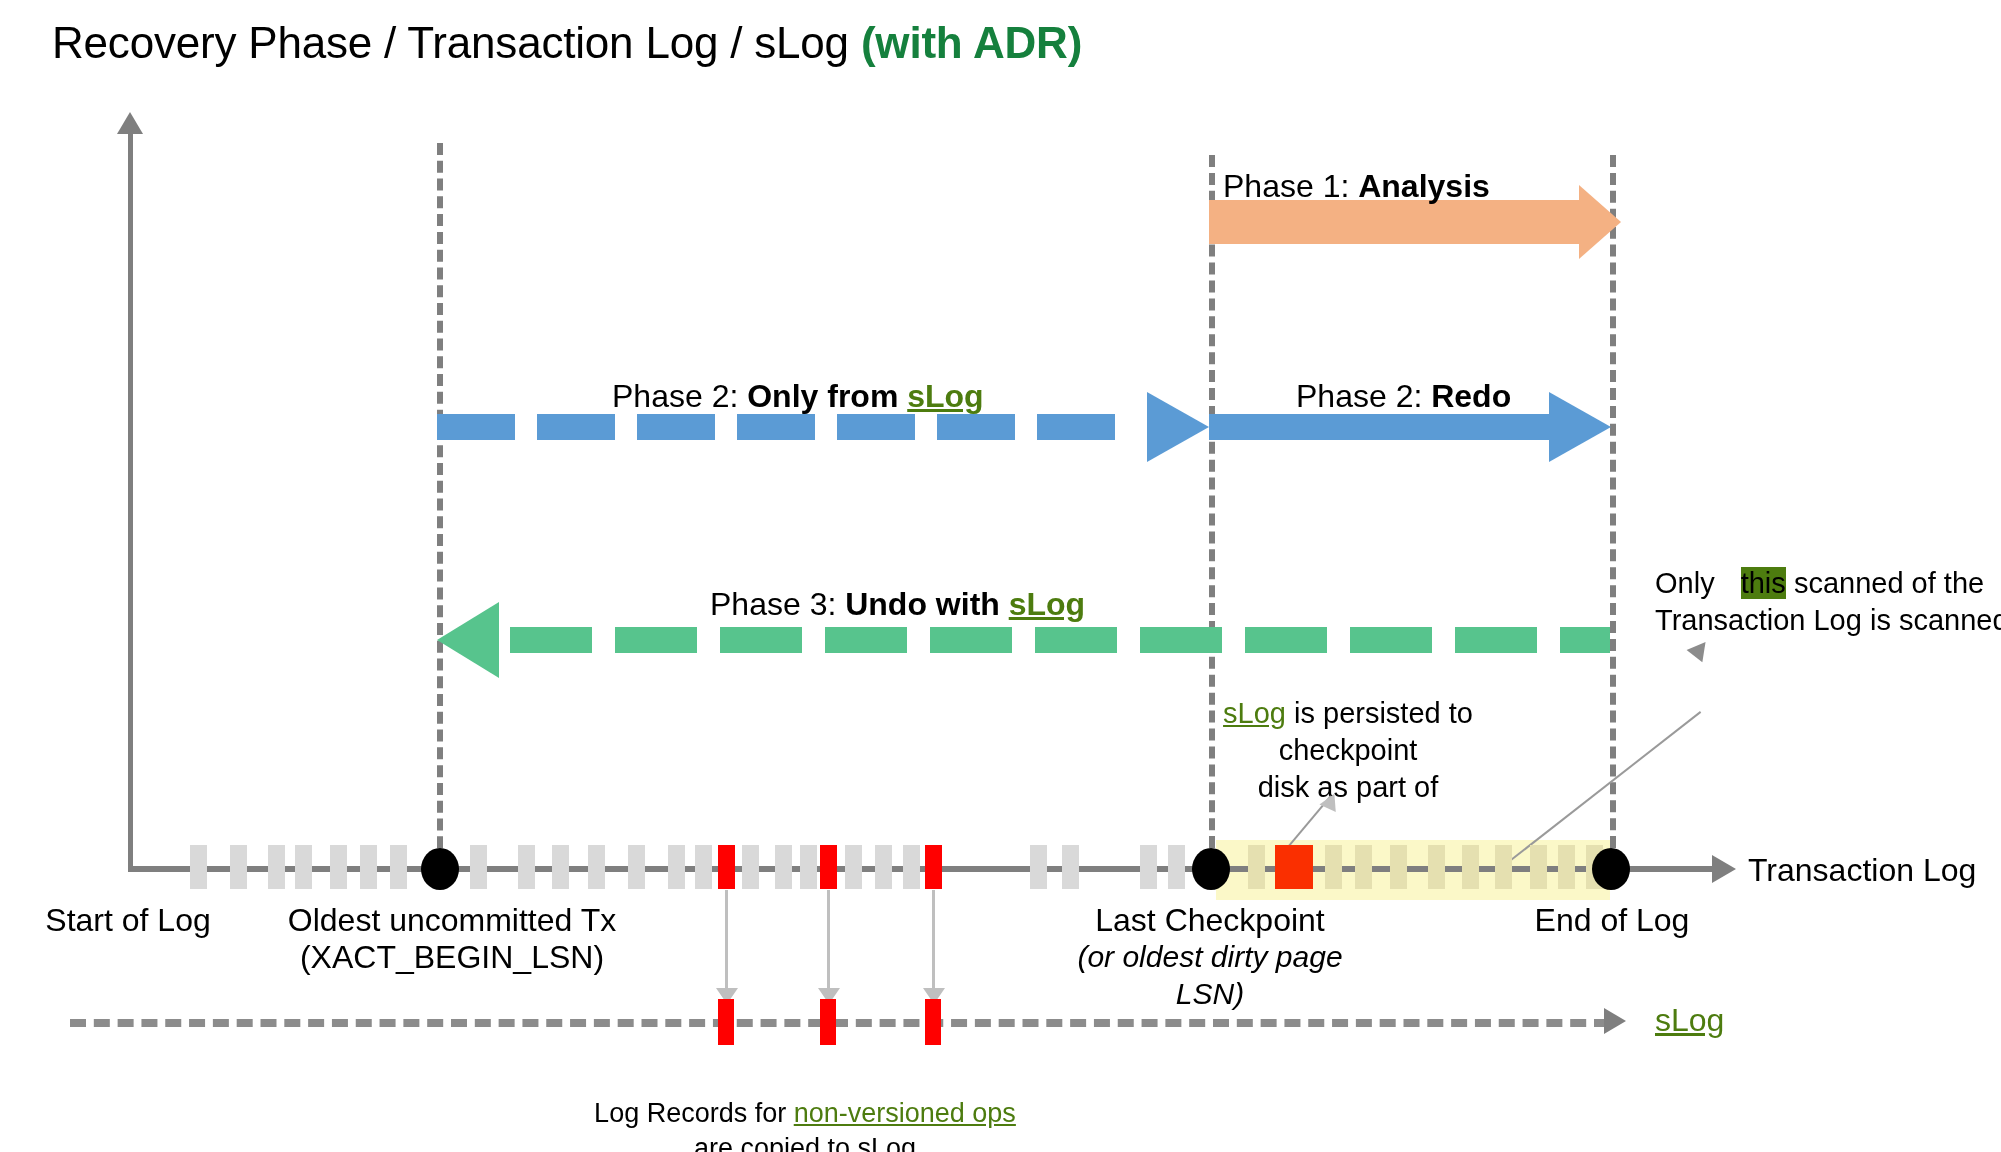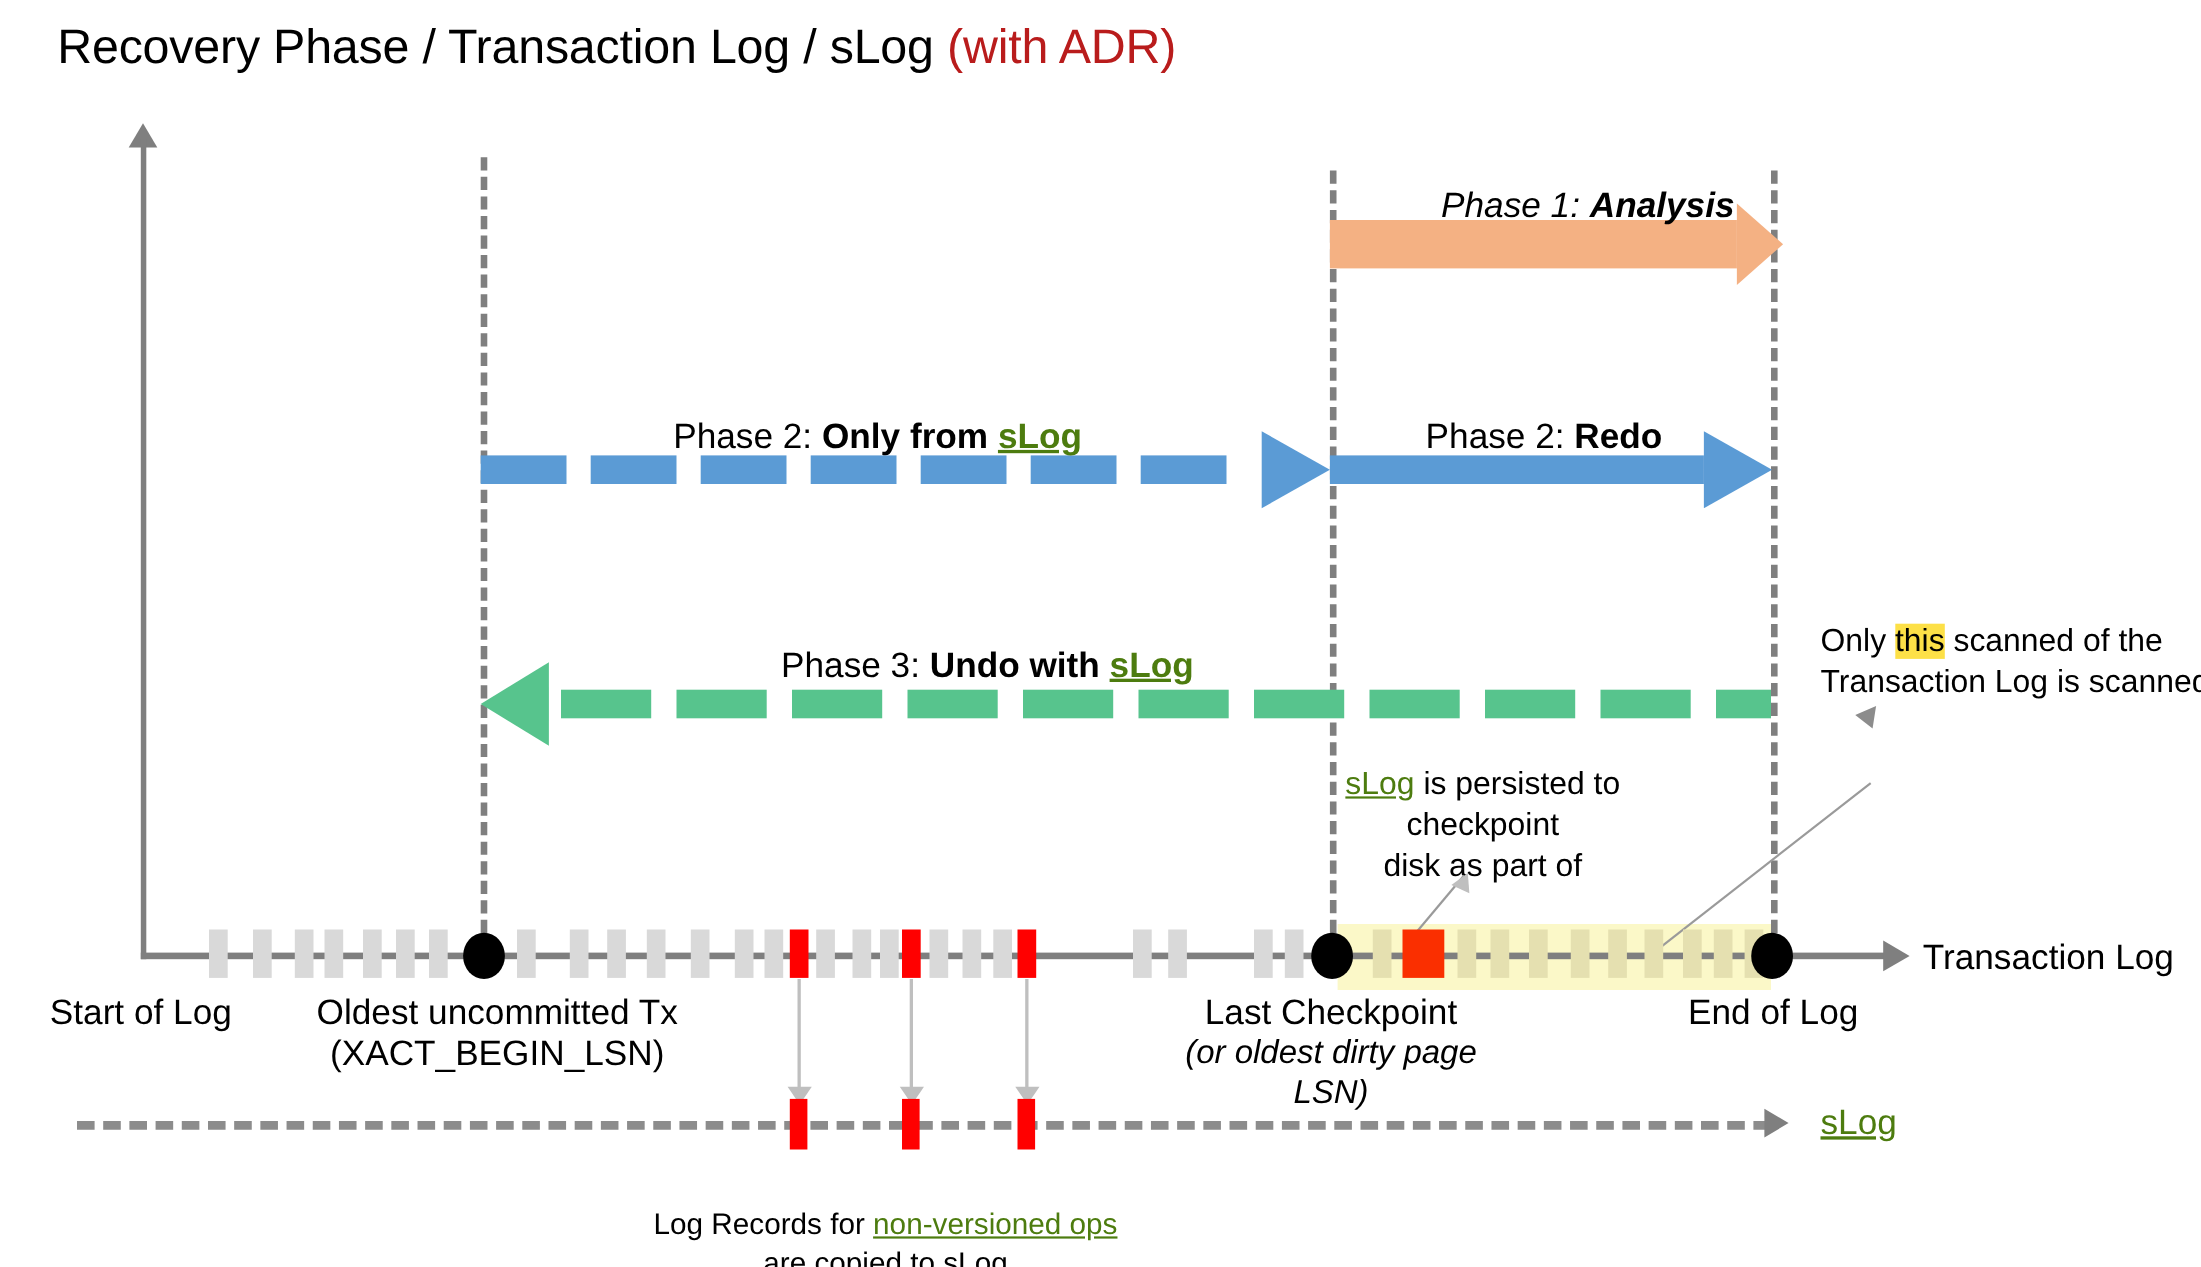--- a/index.html
+++ b/index.html
@@ -7,21 +7,21 @@
     width:2001px;height:1152px;position:relative;overflow:hidden;
     font-family:"Liberation Sans",sans-serif;color:#000;
   }
   .stage{position:absolute;inset:0;}
 
   
   #title{
     position:absolute;left:52px;top:18px;
     font-size:44px;letter-spacing:-0.2px;white-space:nowrap;
   }
-  #title .adr{color:#b91c1c;}
+  #title .adr{color:#15803d;font-weight:bold;}
 
   
   .yaxis-line{position:absolute;left:128px;top:126px;width:5px;height:746px;background:#7f7f7f;}
   .yaxis-head{
     position:absolute;left:117px;top:112px;width:0;height:0;
     border-left:13px solid transparent;border-right:13px solid transparent;
     border-bottom:22px solid #7f7f7f;
   }
   .xaxis-line{position:absolute;left:128px;top:866px;width:1590px;height:6px;background:#7f7f7f;}
   .xaxis-head{
@@ -56,21 +56,21 @@
   .arrow-body{position:absolute;}
   .arrow-head{position:absolute;width:0;height:0;}
 
   .seg{position:absolute;height:26px;}
 
   
   .lbl{position:absolute;white-space:nowrap;}
   .lbl.center{transform:translateX(-50%);text-align:center;}
   .red{color:#4d7c0f;text-decoration:underline;}
   .bold{font-weight:bold;}
-  .hl{background:#fde047;}
+  .hl{background:#4d7c0f;margin-left:18px;}
 
   .phase-lbl{font-size:32px;}
   .axis-lbl{font-size:32px;}
   .note{font-size:29px;line-height:1.28;}
   .note-sm{font-size:27px;line-height:1.3;}
   .sub-ital{font-size:30px;font-style:italic;line-height:1.22;}
 
   
   #slog-line{
     position:absolute;left:70px;top:1019px;width:1540px;height:0;
@@ -111,21 +111,21 @@
 
   <div class="xaxis-line"></div>
   <div class="xaxis-head"></div>
 
   <div class="vguide" style="left:437px;top:143px;height:723px;"></div>
   <div class="vguide" style="left:1209px;top:155px;height:711px;"></div>
   <div class="vguide" style="left:1610px;top:155px;height:711px;"></div>
 
   <div class="arrow-body" style="left:1209px;top:200px;width:370px;height:44px;background:#f4b183;"></div>
   <div class="arrow-head" style="left:1579px;top:185px;border-top:37px solid transparent;border-bottom:37px solid transparent;border-left:42px solid #f4b183;"></div>
-  <div class="lbl phase-lbl" style="left:1310px;top:168px;font-style:italic;">
+  <div class="lbl phase-lbl" style="left:1223px;top:168px;">
     <span>Phase 1: </span><span class="bold">Analysis</span>
   </div>
 
   <div>
     <div class="seg" style="left:437px;top:414px;width:78px;background:#5b9bd5;"></div>
     <div class="seg" style="left:537px;top:414px;width:78px;background:#5b9bd5;"></div>
     <div class="seg" style="left:637px;top:414px;width:78px;background:#5b9bd5;"></div>
     <div class="seg" style="left:737px;top:414px;width:78px;background:#5b9bd5;"></div>
     <div class="seg" style="left:837px;top:414px;width:78px;background:#5b9bd5;"></div>
     <div class="seg" style="left:937px;top:414px;width:78px;background:#5b9bd5;"></div>

